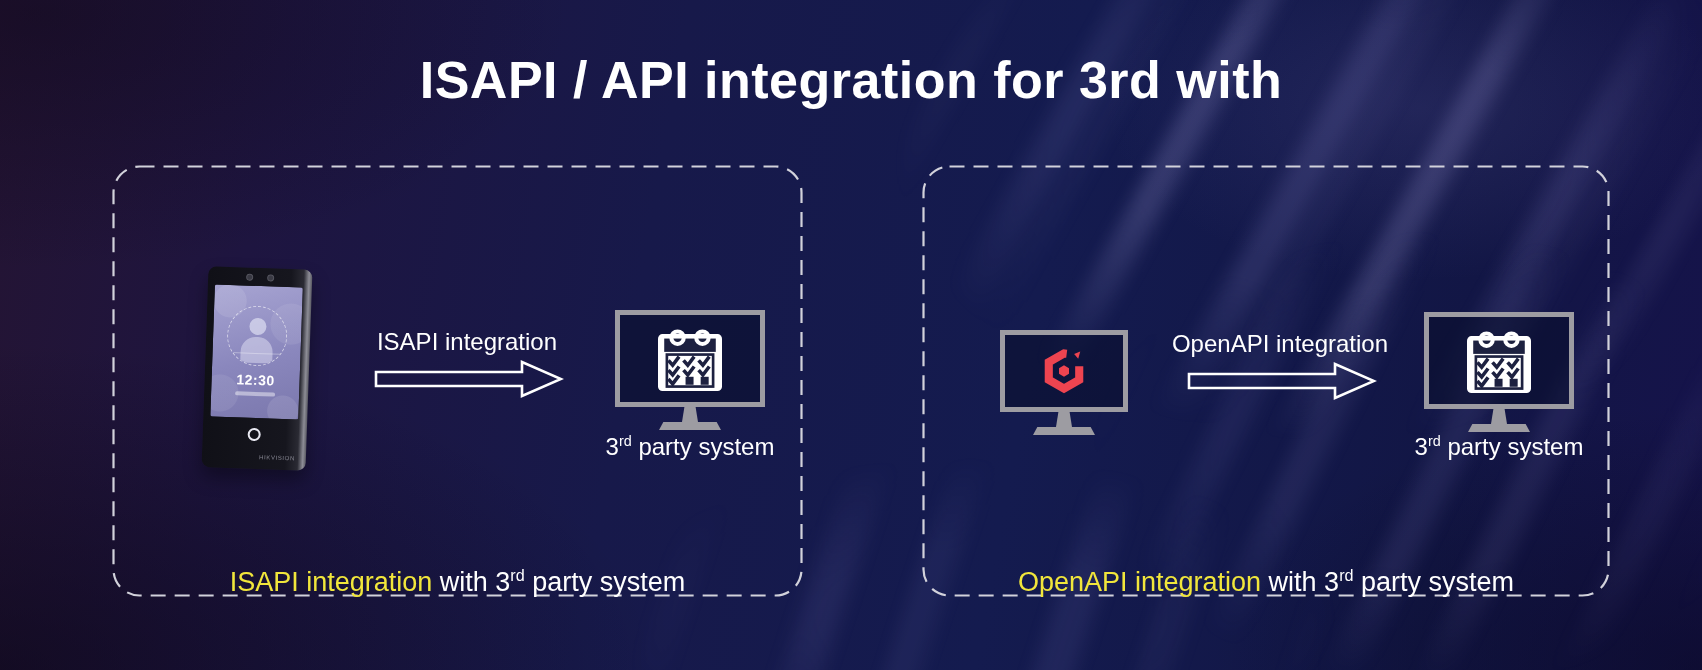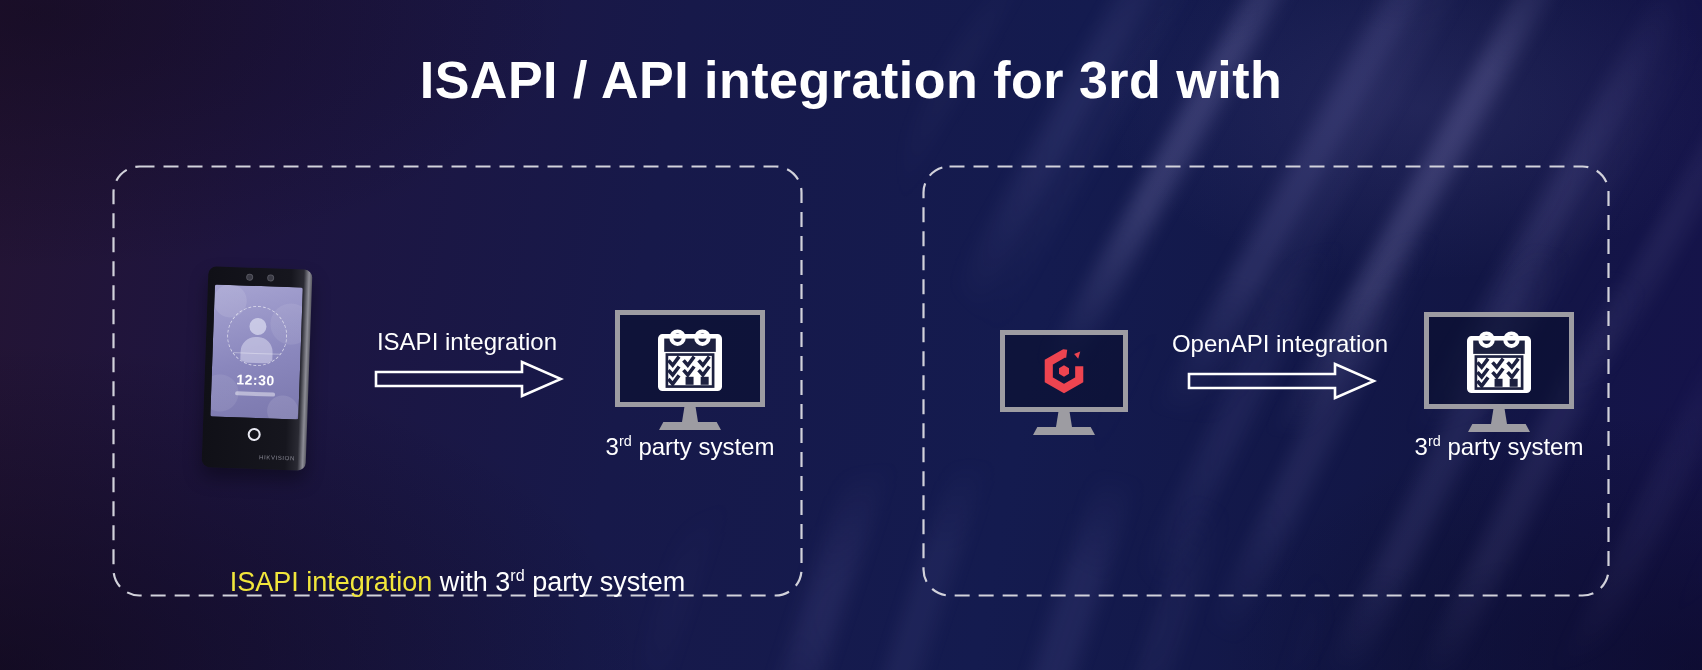--- a/index.html
+++ b/index.html
@@ -217,14 +217,15 @@
           <path class="cal-check" d="M13,62 l3.5,4 l6,-8"></path>
           <rect x="31" y="58" width="9" height="9" class="cal-dark"></rect>
           <rect x="48" y="58" width="9" height="9" class="cal-dark"></rect>
         </svg>
       </div>
       <div class="mon-neck"></div>
       <div class="mon-base"></div>
     </div>
     <div class="target-label"><span>3</span><sup>rd</sup><span> party system</span></div>
 
+    <div class="caption"><span class="hl">OpenAPI integration</span><span> with 3</span><sup>rd</sup><span> party system</span></div>
   </section>
 </div>
 
 </body></html>

